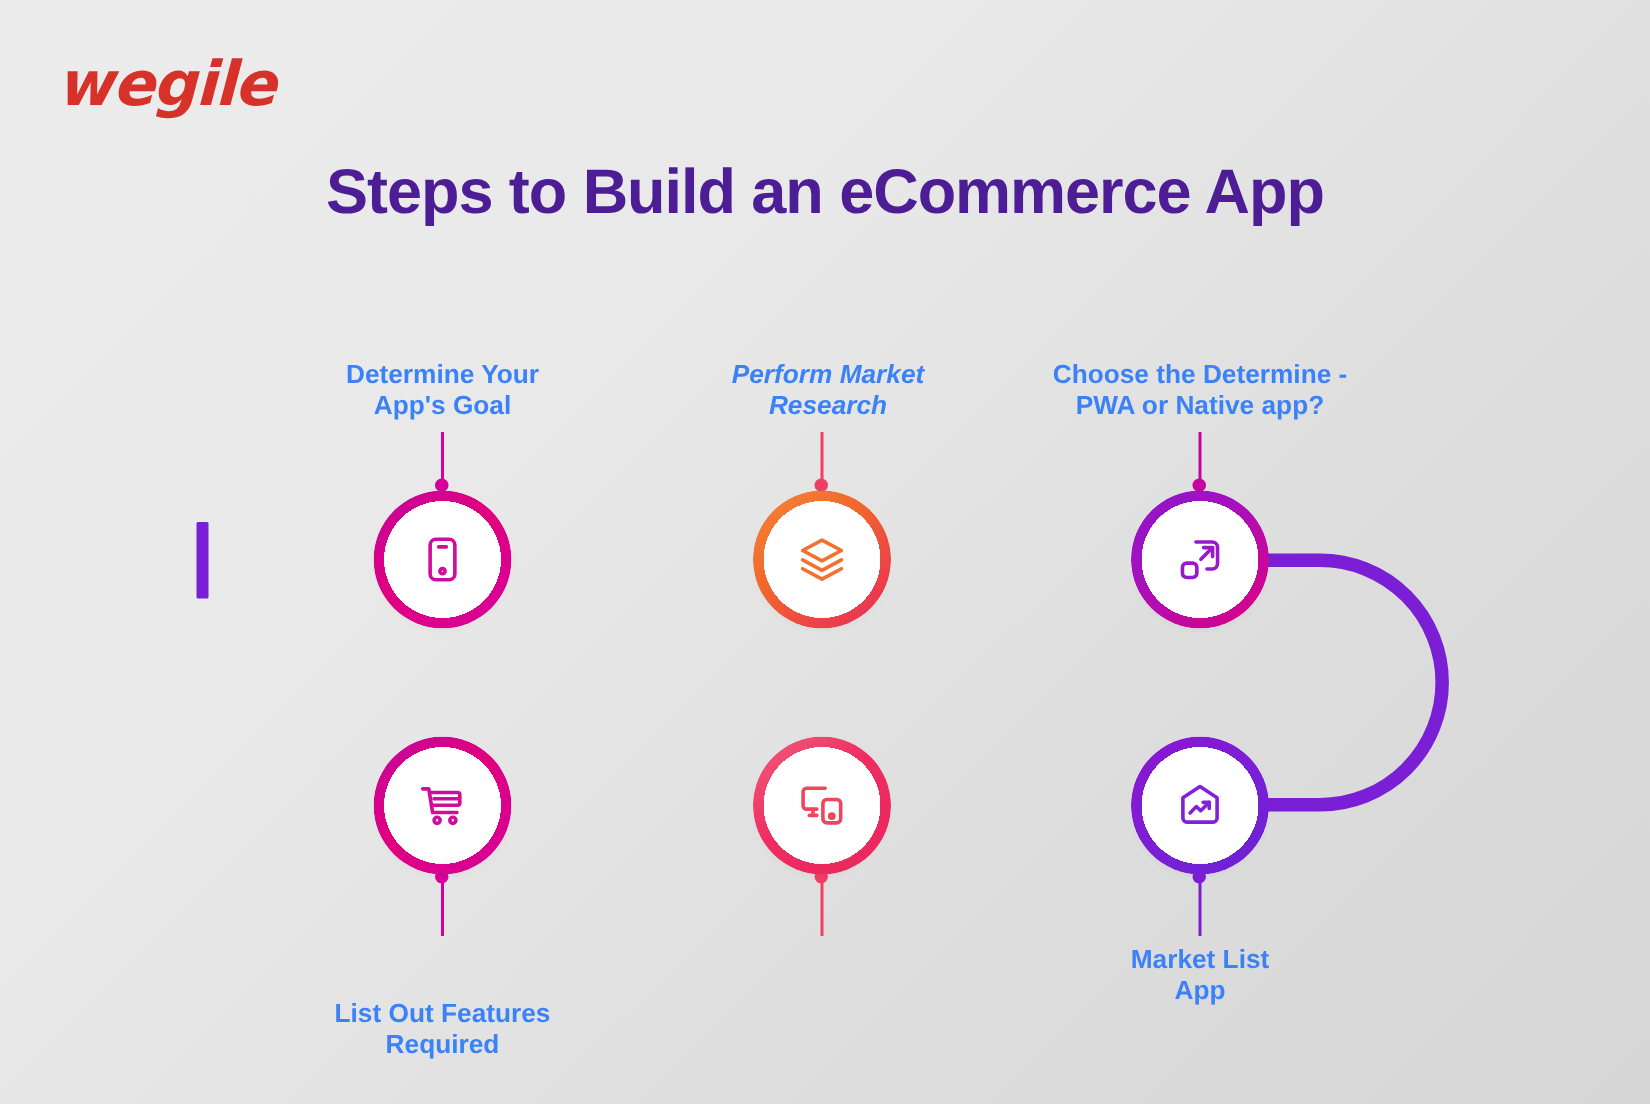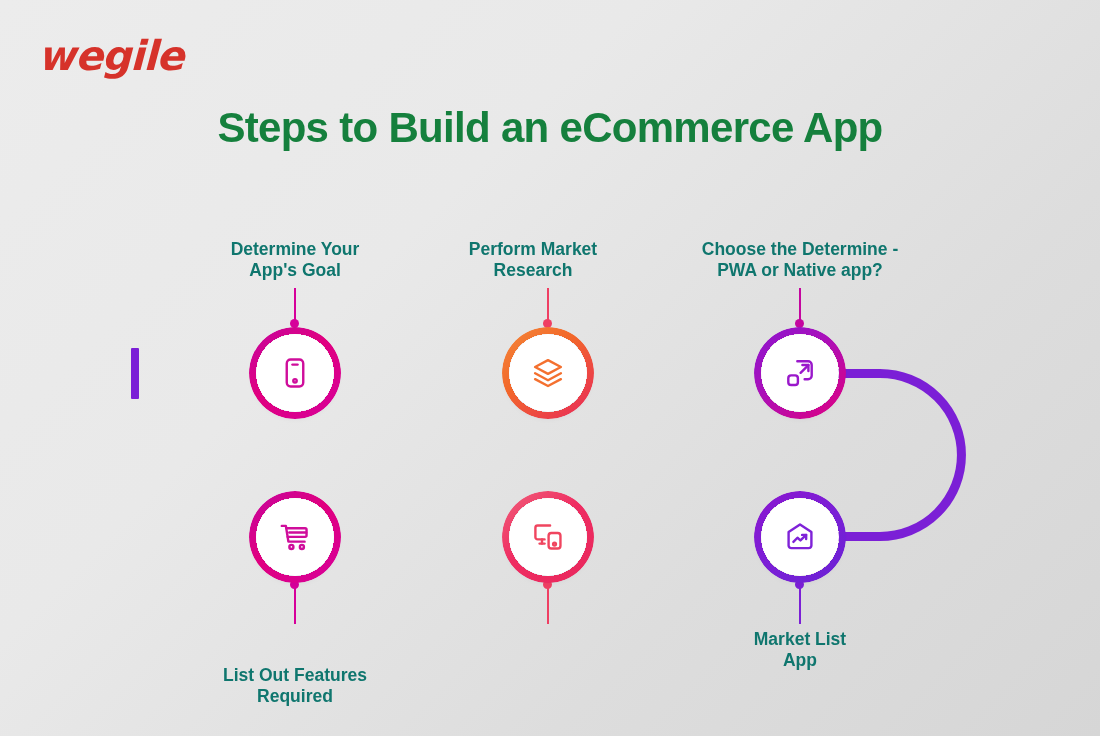--- a/index.html
+++ b/index.html
@@ -33,21 +33,21 @@
 
   
   .page-title {
     position: absolute;
     left: 0;
     right: 0;
     top: 104px;
     text-align: center;
     font-size: 42px;
     font-weight: 700;
-    color: #15803d;
+    color: #4c1d95;
     letter-spacing: -0.7px;
   }
 
   
   .diagram {
     position: absolute;
     inset: 0;
   }
   .diagram svg.flow {
     position: absolute;
@@ -103,21 +103,21 @@
   }
 
   
   .caption {
     position: absolute;
     width: 290px;
     text-align: center;
     font-size: 17.5px;
     font-weight: 700;
     line-height: 1.22;
-    color: #0f766e;
+    color: #3b82f6;
     white-space: pre-line;
   }
 </style>
 </head>
 <body>
 
 <div class="logo">wegile</div>
 
 <h1 class="page-title">Steps to Build an eCommerce App</h1>
 
@@ -172,21 +172,21 @@
     <span class="ring" style="background:linear-gradient(140deg,#c4069f,#e0007f 45%,#d6009a);"></span>
     <svg class="glyph" viewBox="0 0 24 24" fill="none" stroke="#cf0d9b" stroke-width="1.6" stroke-linecap="round" stroke-linejoin="round">
       <rect x="6.5" y="3" width="11" height="18" rx="2.6"></rect>
       <line x1="10.3" y1="6.4" x2="13.7" y2="6.4"></line>
       <circle cx="12" cy="17.2" r="1.15"></circle>
     </svg>
   </div>
 
   <div class="stem" style="left:547px; top:288px; height:38px; background:#ef3f63;"></div>
   <div class="dot" style="left:543px; top:319px; background:#ef3f63;"></div>
-  <div class="caption" style="left:388px; top:239px;">Perform Market
+  <div class="caption" style="left:407px; top:239px;font-style:italic;">Perform Market
 Research</div>
   <div class="node" style="left:509px; top:334px;">
     <span class="ring" style="background:linear-gradient(140deg,#f4873a,#f2682a 40%,#e8275c);"></span>
     <svg class="glyph" viewBox="0 0 24 24" fill="none" stroke="#f4702f" stroke-width="1.6" stroke-linecap="round" stroke-linejoin="round">
       <polygon points="12,3.4 20.6,8 12,12.6 3.4,8"></polygon>
       <polyline points="3.4,12.2 12,16.8 20.6,12.2"></polyline>
       <polyline points="3.4,16.1 12,20.7 20.6,16.1"></polyline>
     </svg>
   </div>
 

